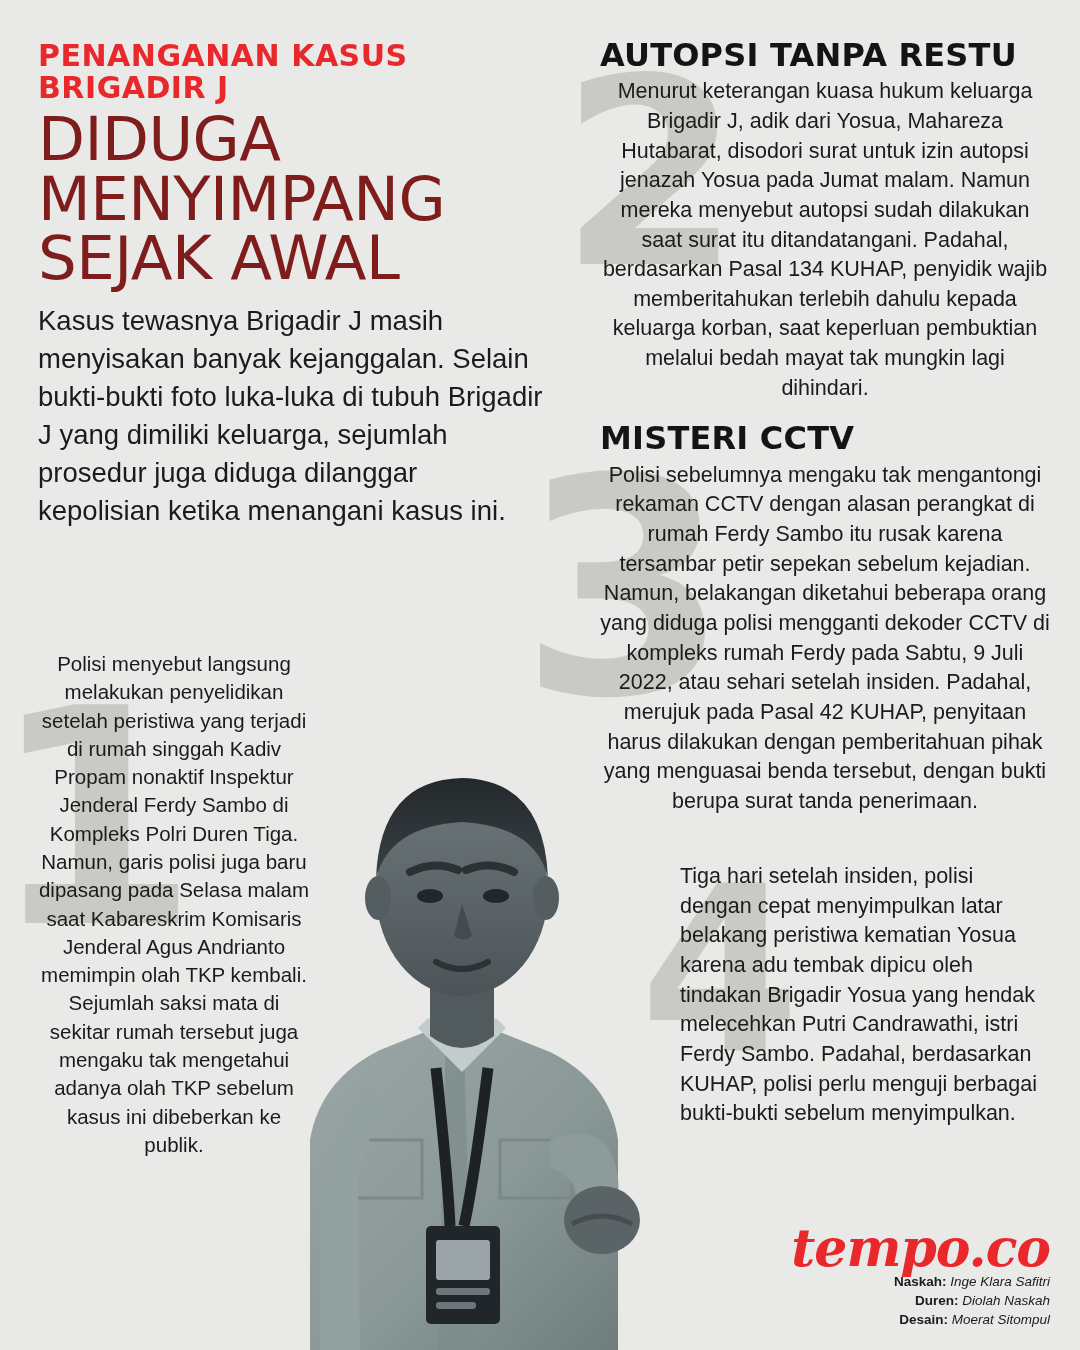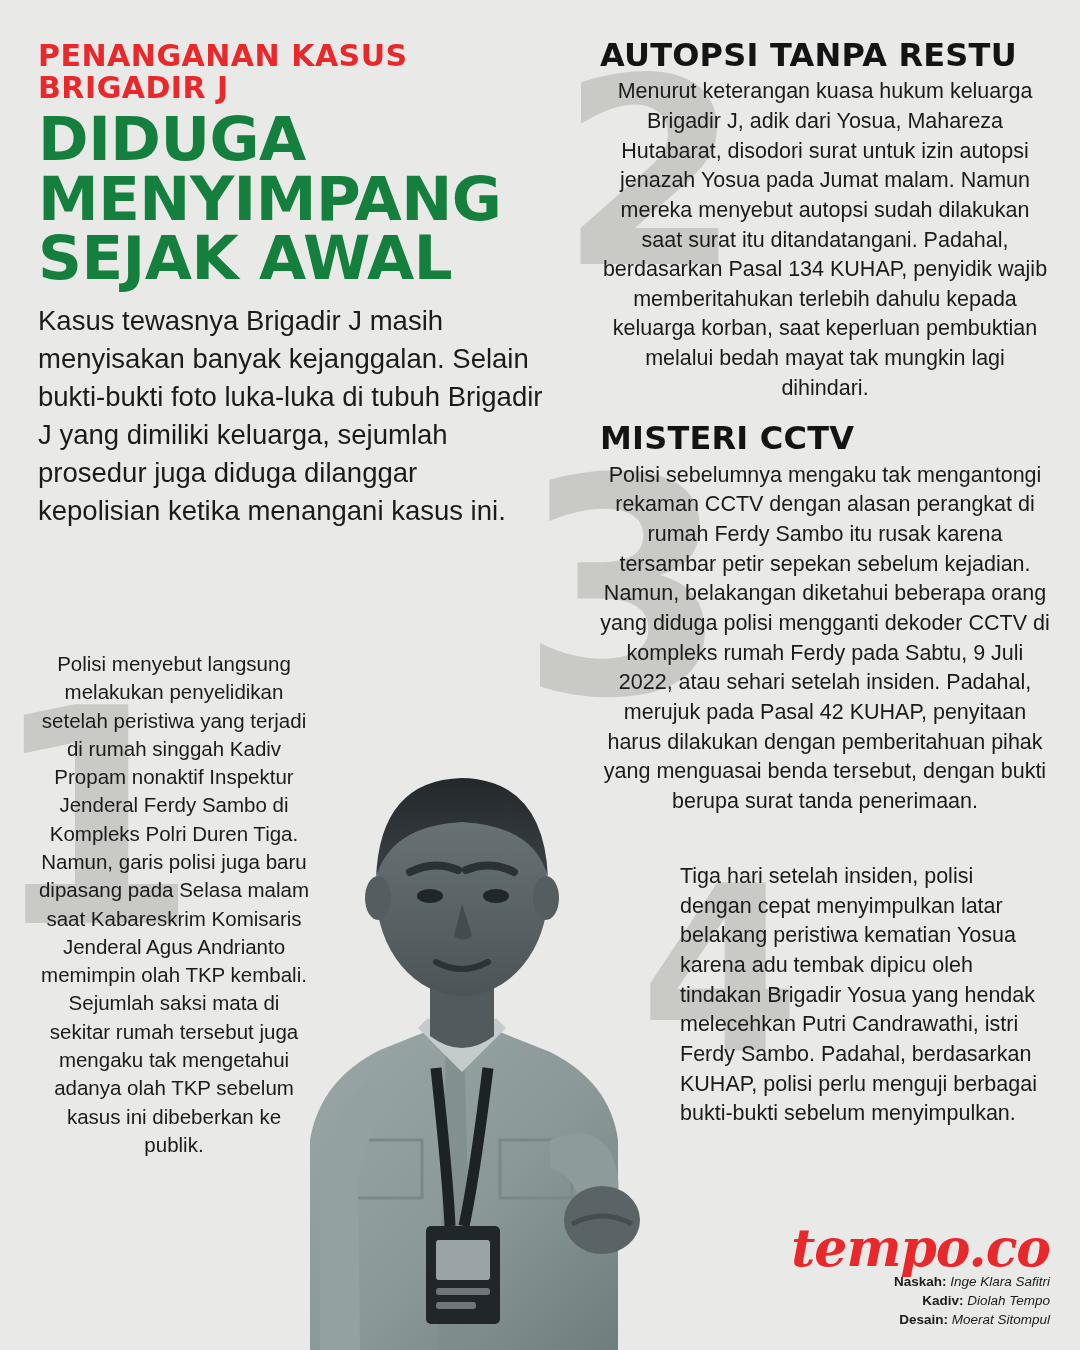--- a/index.html
+++ b/index.html
@@ -69,23 +69,23 @@
     color: #e8282b;
     font-family: "DejaVu Sans", sans-serif;
     font-weight: bold;
     font-size: 30px;
     line-height: 1.08;
     letter-spacing: 0.5px;
     text-transform: uppercase;
     margin: 0 0 4px 0;
   }
   .headline {
-    color: #15803d;
-    font-family: "DejaVu Sans", sans-serif;
-    font-weight: bold;
+    color: #7f1d1d;
+    font-family: "DejaVu Sans", sans-serif;
+    font-weight: normal;
     font-size: 61px;
     line-height: 0.98;
     letter-spacing: -0.5px;
     text-transform: uppercase;
     margin: 2px 0 14px 0;
   }
   .lede {
     color: #1b1b1b;
     font-size: 27.5px;
     line-height: 1.38;
@@ -276,22 +276,22 @@
   <div class="brand">
     <div class="brand-logo">tempo.co</div>
   </div>
 
   <div class="credits">
     <div>
       <b>Naskah:</b>
       <i>Inge Klara Safitri</i>
     </div>
     <div>
-      <b>Kadiv:</b>
-      <i>Diolah Tempo</i>
+      <b>Duren:</b>
+      <i>Diolah Naskah</i>
     </div>
     <div>
       <b>Desain:</b>
       <i>Moerat Sitompul</i>
     </div>
   </div>
 
 </div>
 
 </body></html>

